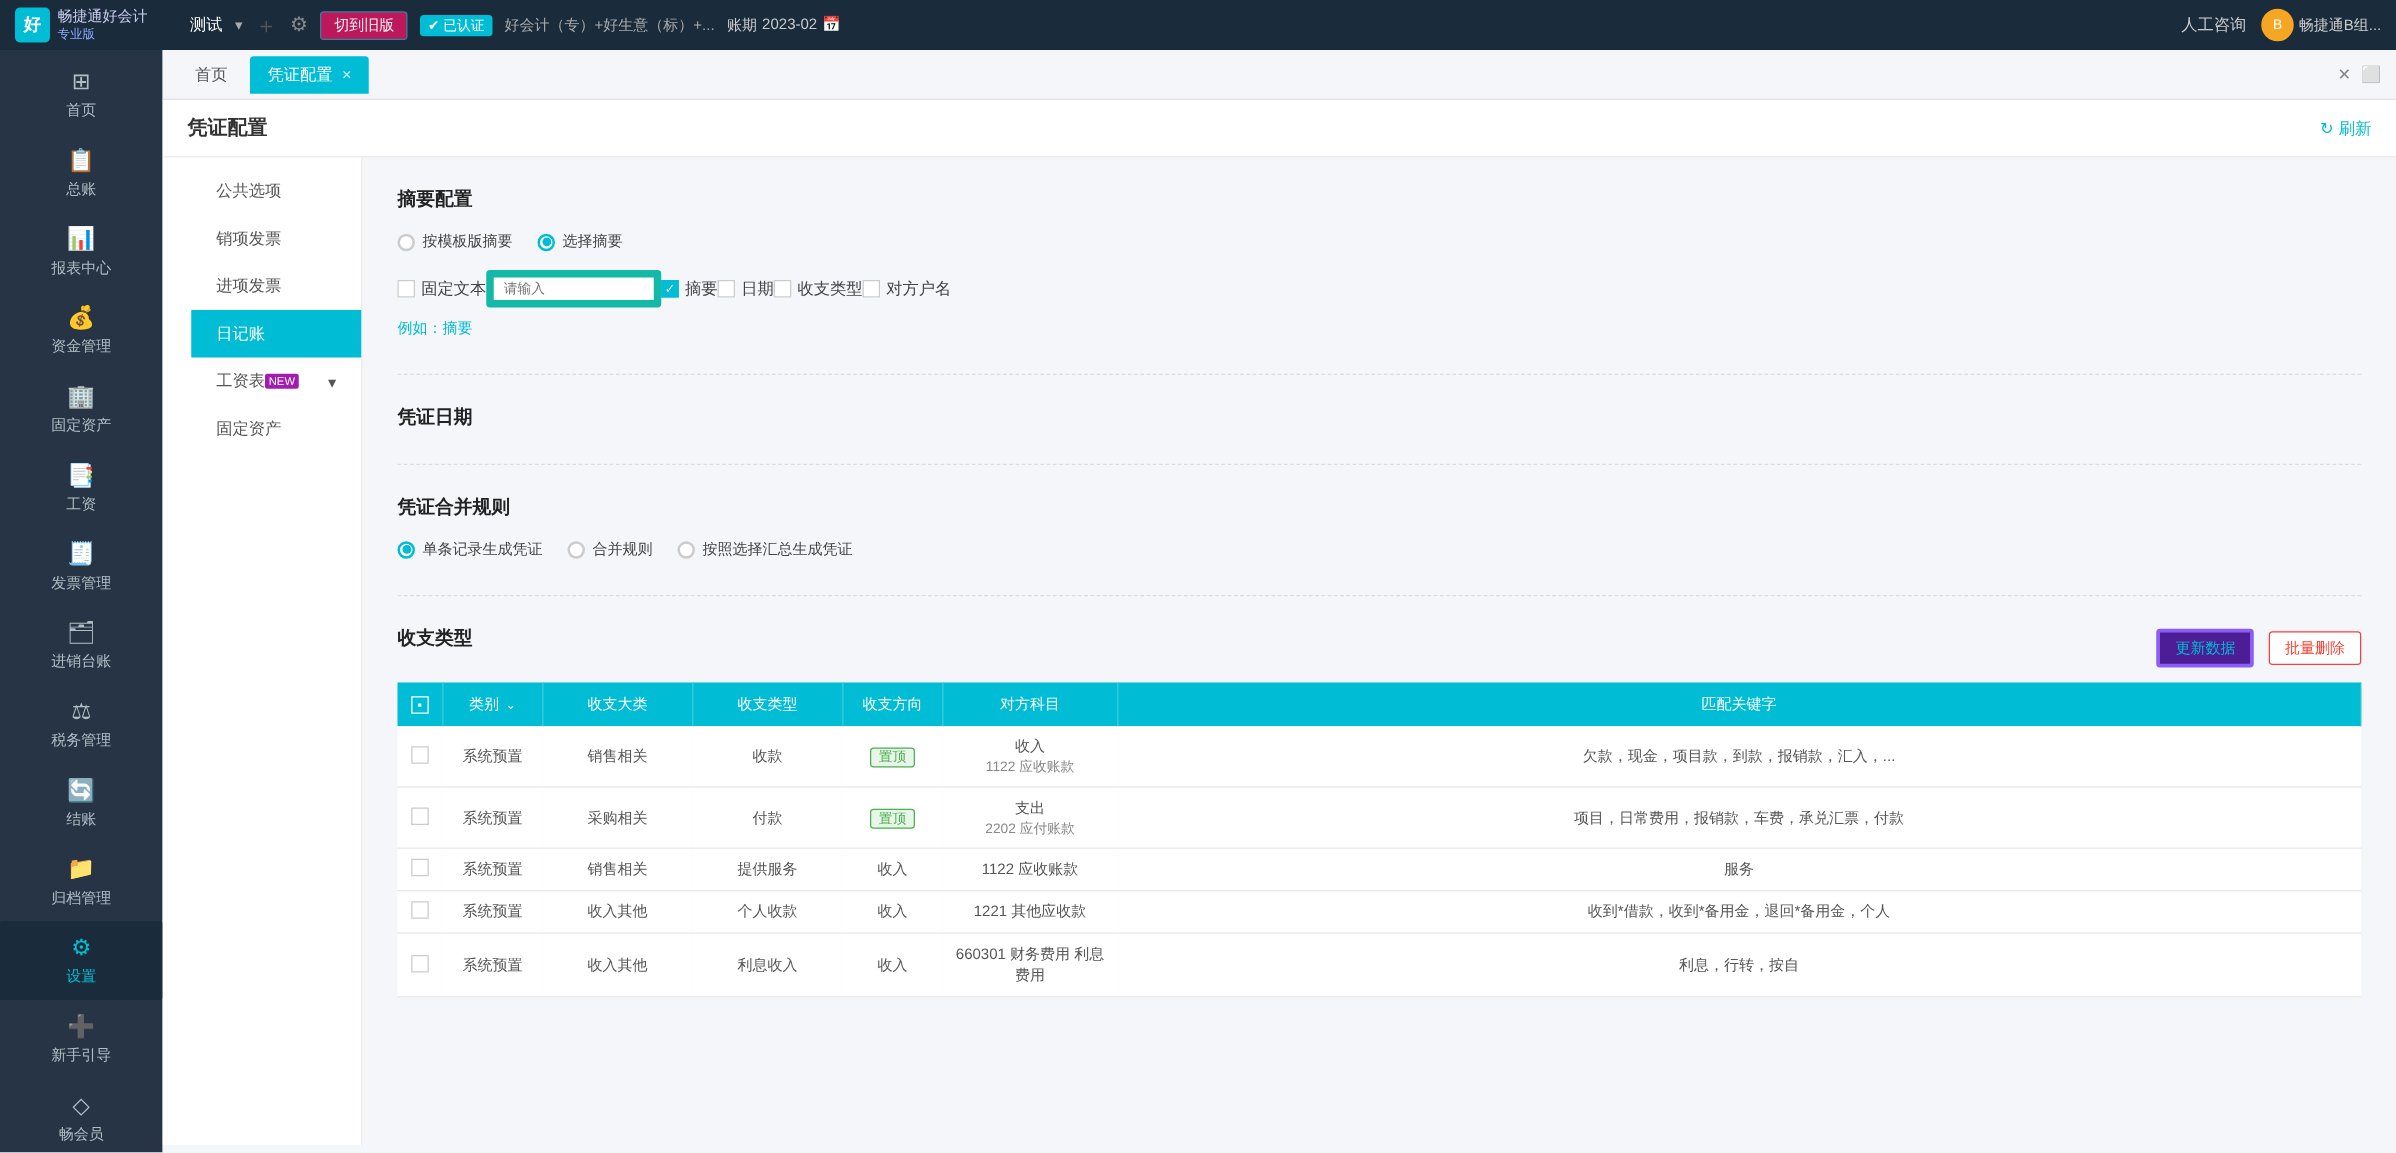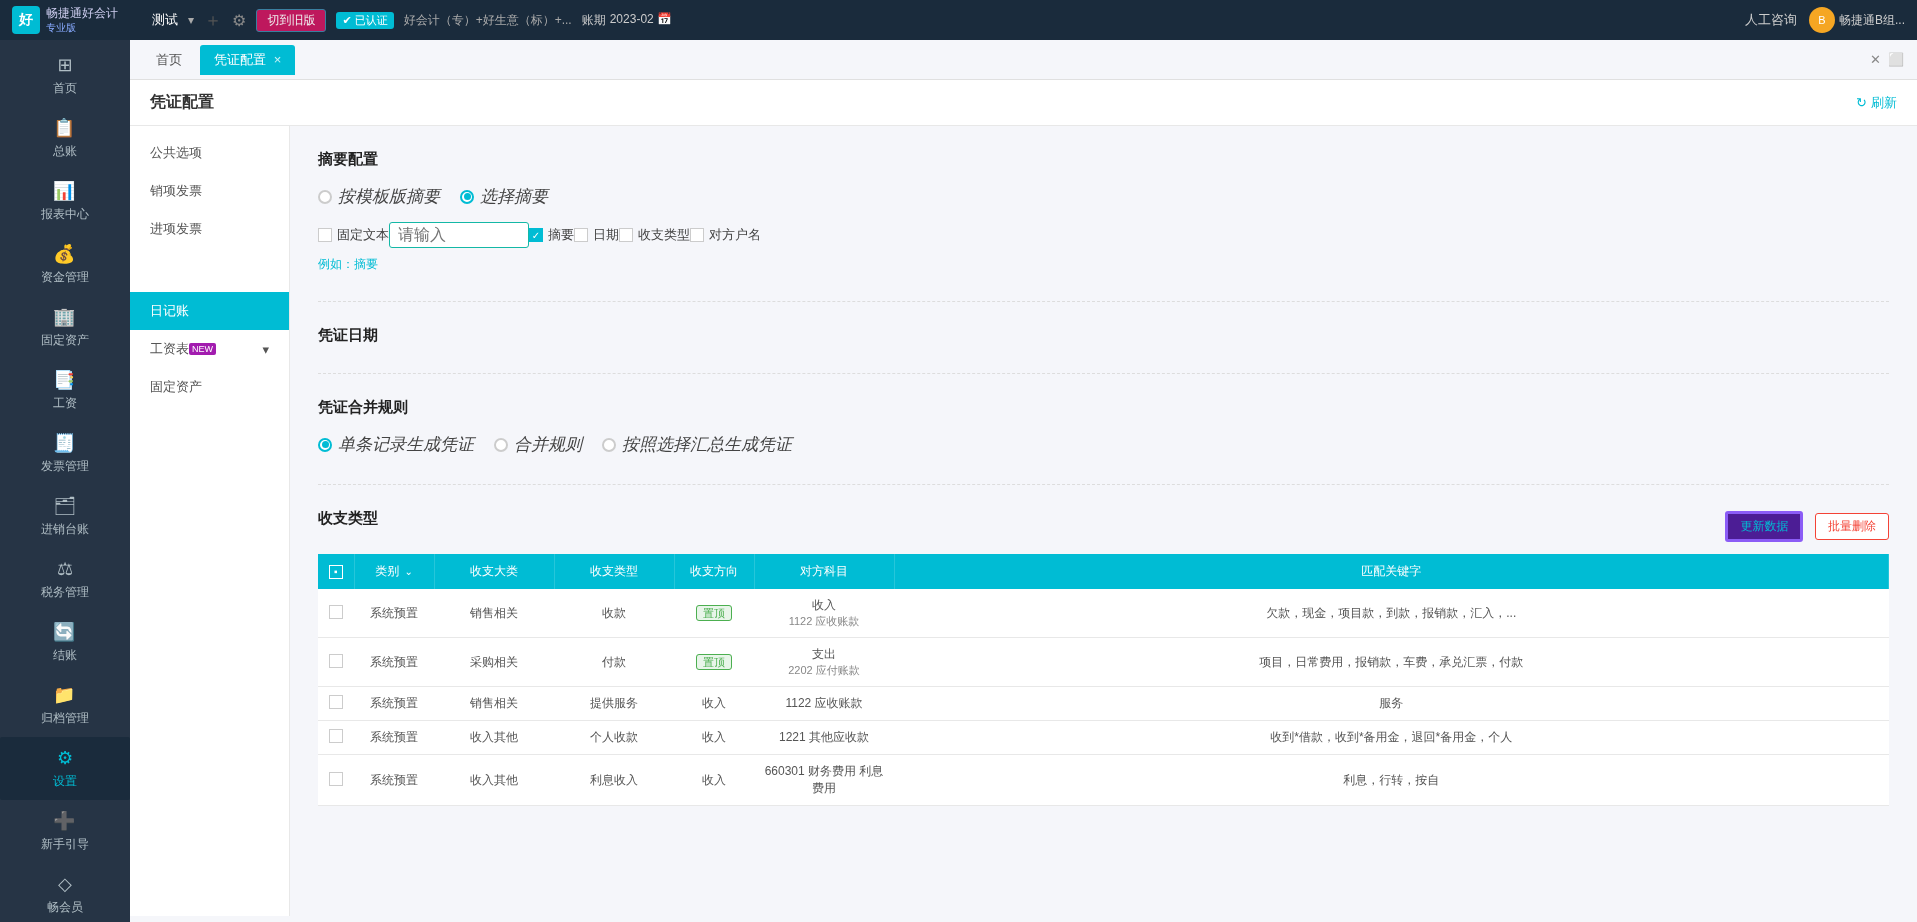--- a/index.html
+++ b/index.html
@@ -108,64 +108,65 @@
     
     .config-layout { display: flex; height: calc(100% - 52px); }
 
     
     .left-nav {
       width: 160px;
       background: #fff;
       border-right: 1px solid #e8e8e8;
       padding-top: 8px;
       flex-shrink: 0;
+      padding-left: 23px;
     }
     .left-nav-item {
       padding: 10px 20px;
       font-size: 13px;
       color: #555;
       cursor: pointer;
       display: flex;
       align-items: center;
       justify-content: space-between;
     }
-    .left-nav-item.active { background: #00bcd4; color: #fff; margin-top: 44px; }
+    .left-nav-item.active { background: #00bcd4; color: #fff; }
     .new-badge { background: #a21caf; color: #fff; font-size: 9px; padding: 1px 3px; border-radius: 2px; margin-left: 0; }
 
     
     .right-content { flex: 1; overflow-y: auto; padding: 24px 28px; }
 
     
     .section { margin-bottom: 28px; }
     .section-title { font-size: 15px; font-weight: bold; color: #222; margin-bottom: 16px; }
     .section-divider { border: none; border-top: 1px dashed #ddd; margin: 24px 0; }
 
     
     .radio-group { display: flex; gap: 20px; align-items: center; margin-bottom: 14px; }
-    .radio-item { display: flex; align-items: center; gap: 6px; cursor: pointer; font-size: 17px; color: #444; font-style: italic; }
+    .radio-item { display: flex; align-items: center; gap: 6px; cursor: pointer; font-size: 12px; color: #444; }
     .radio-circle {
       width: 14px; height: 14px; border-radius: 50%;
       border: 2px solid #ccc;
       background: #fff;
       display: inline-flex; align-items: center; justify-content: center;
     }
     .radio-circle.checked { border-color: #00bcd4; }
     .radio-circle.checked::after { content: ''; width: 7px; height: 7px; background: #00bcd4; border-radius: 50%; }
     .checkbox-item { display: flex; align-items: center; gap: 5px; font-size: 13px; color: #444; cursor: pointer; }
     .checkbox-box {
       width: 14px; height: 14px; border: 1px solid #ccc; background: #fff;
       display: inline-flex; align-items: center; justify-content: center;
     }
     .checkbox-box.checked { background: #00bcd4; border-color: #00bcd4; color: #fff; font-size: 10px; }
 
     
     .text-input {
-      border: 1px solid #14b8a6;
+      border: 6px solid #14b8a6;
       padding: 3px 8px;
-      font-size: 16px;
+      font-size: 11px;
       border-radius: 3px;
       width: 140px;
       color: #999;
     }
 
     
     .example-text { color: #00bcd4; font-size: 12px; margin-top: 8px; }
 
     
     .table-header-row {

